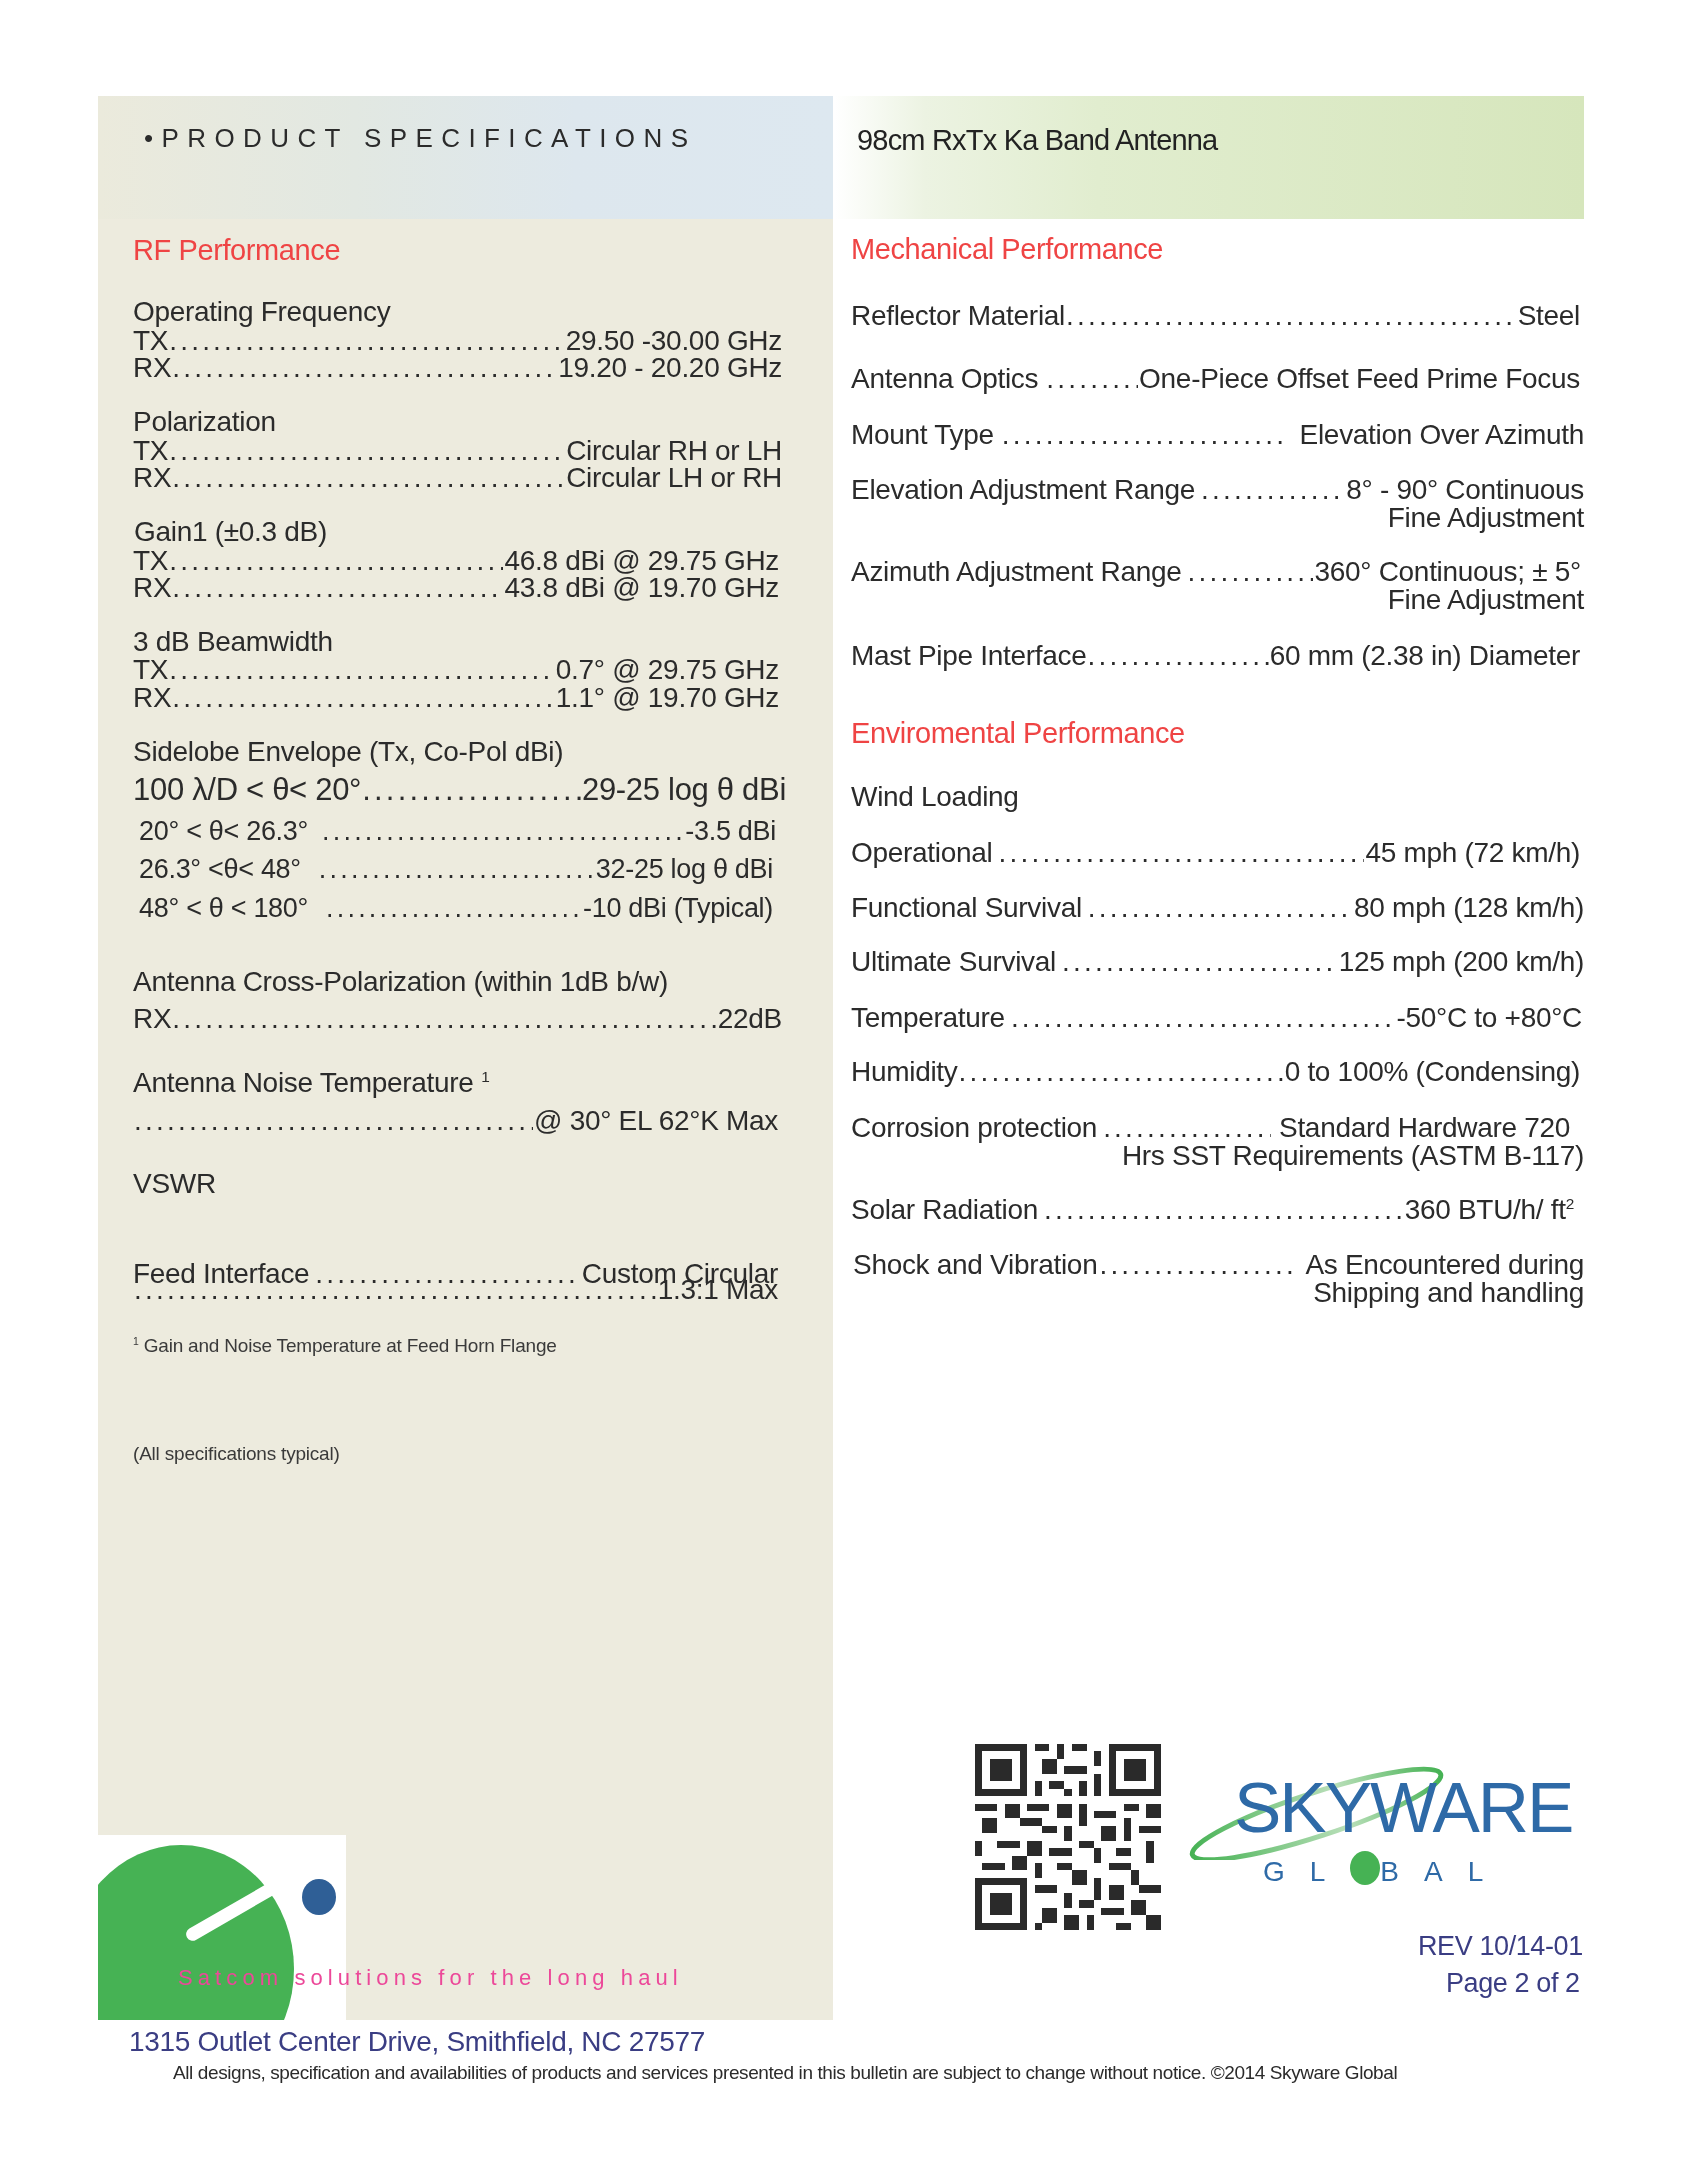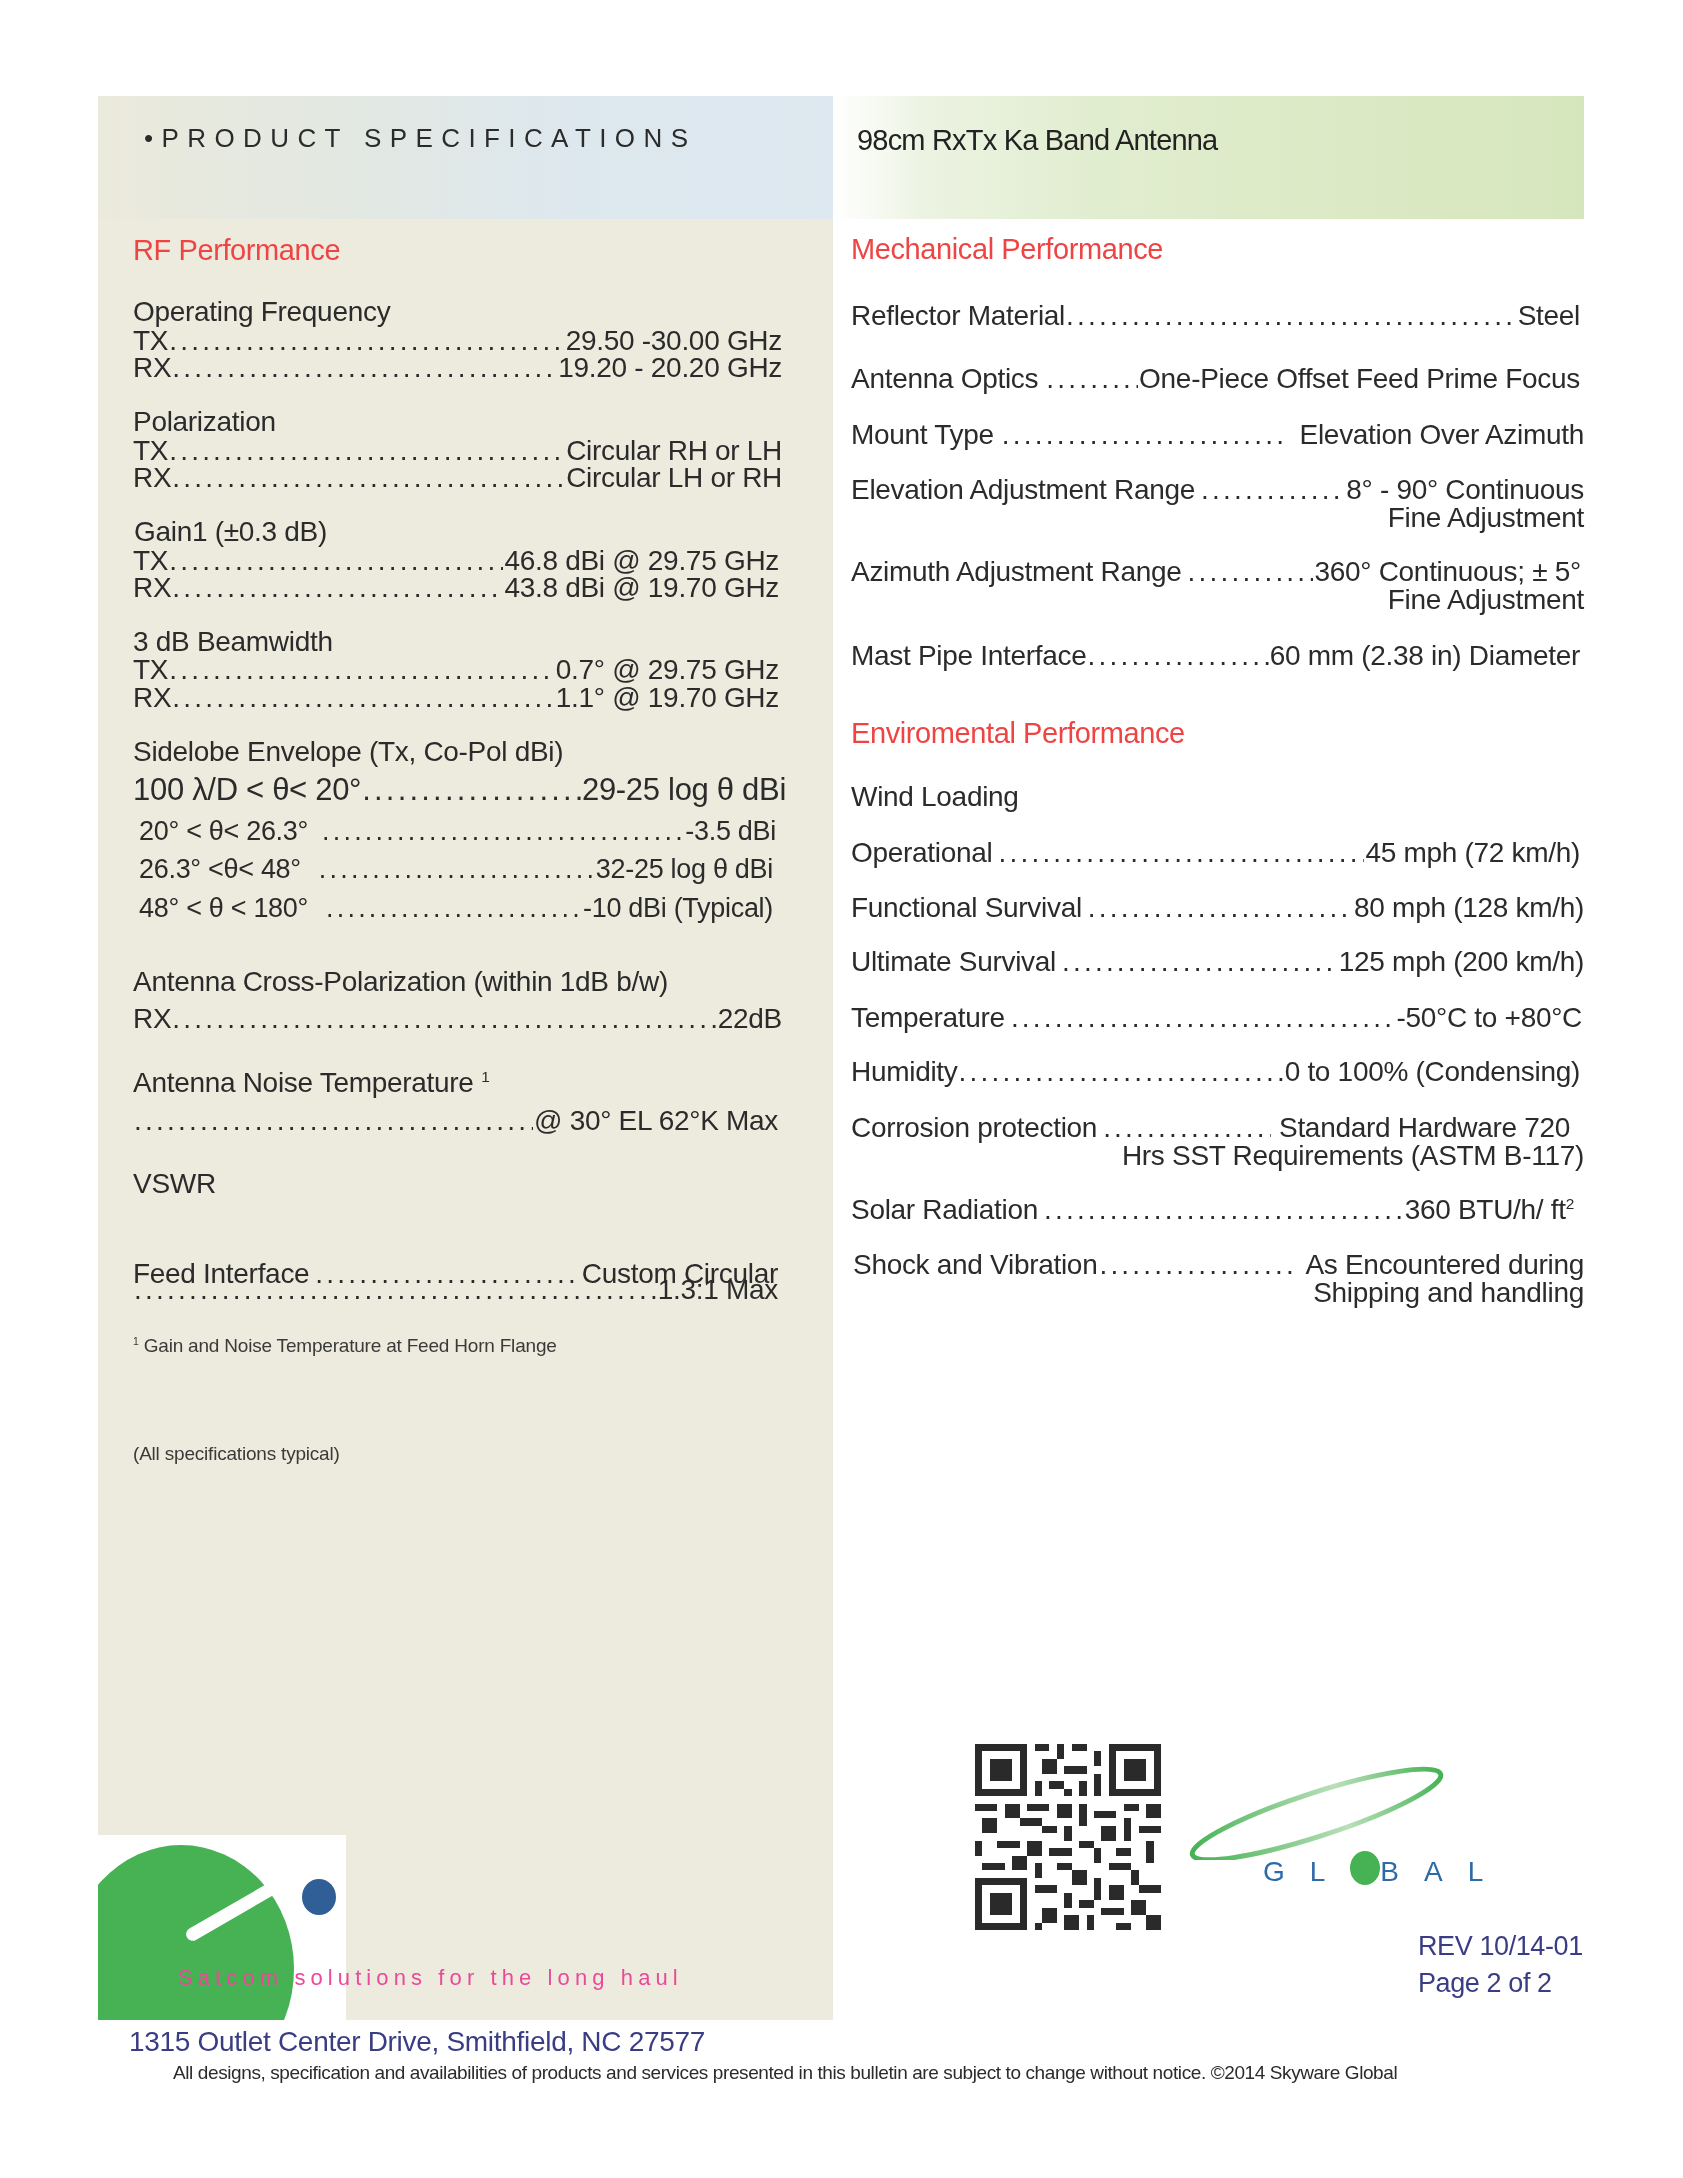--- a/index.html
+++ b/index.html
@@ -389,21 +389,22 @@
   <svg class="brand-orbit" viewBox="0 0 270 96">
     <defs>
       <linearGradient id="orb" x1="0" x2="1" y1="0" y2="0">
         <stop offset="0" stop-color="#46b254"></stop>
         <stop offset="0.6" stop-color="#b9dfb9"></stop>
         <stop offset="1" stop-color="#46b254"></stop>
       </linearGradient>
     </defs>
     <ellipse cx="132" cy="50" rx="132" ry="22" transform="rotate(-18 132 50)" fill="none" stroke="url(#orb)" stroke-width="5"></ellipse>
   </svg>
+  <div class="brand-sky">SKYWARE</div>
   <div class="brand-global"><span>GL</span><span class="brand-o"></span><span>BAL</span></div>
 </div>
 
 <div class="rev" style="top:1931px;">REV 10/14-01</div>
-<div class="page-no" style="top:1968px;">Page 2 of 2</div>
+<div class="page-no" style="top:1968px;margin-left:28px;">Page 2 of 2</div>
 
 <div class="address">1315 Outlet Center Drive, Smithfield, NC 27577</div>
 <div class="disclaimer">All designs, specification and availabilities of products and services presented in this bulletin are subject to change without notice. ©2014 Skyware Global</div>
 
 
 </body></html>

